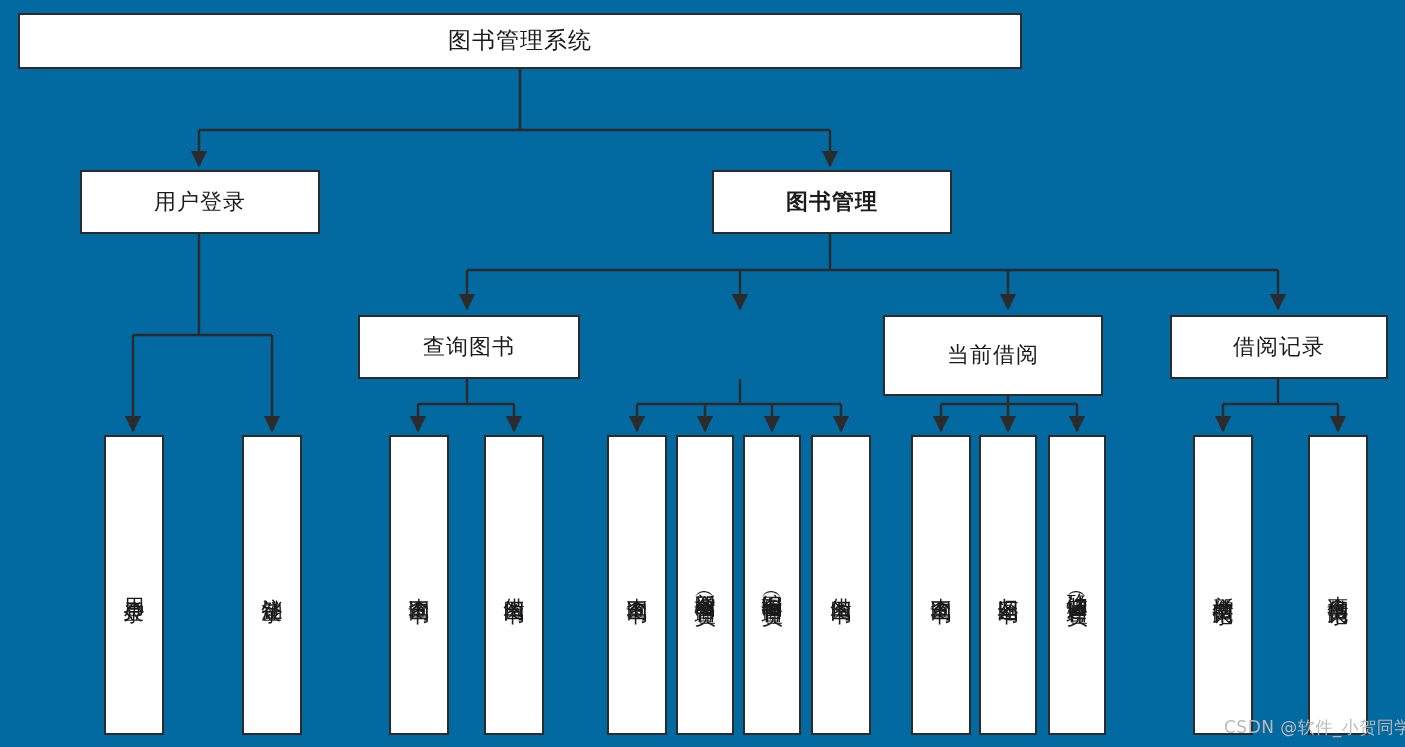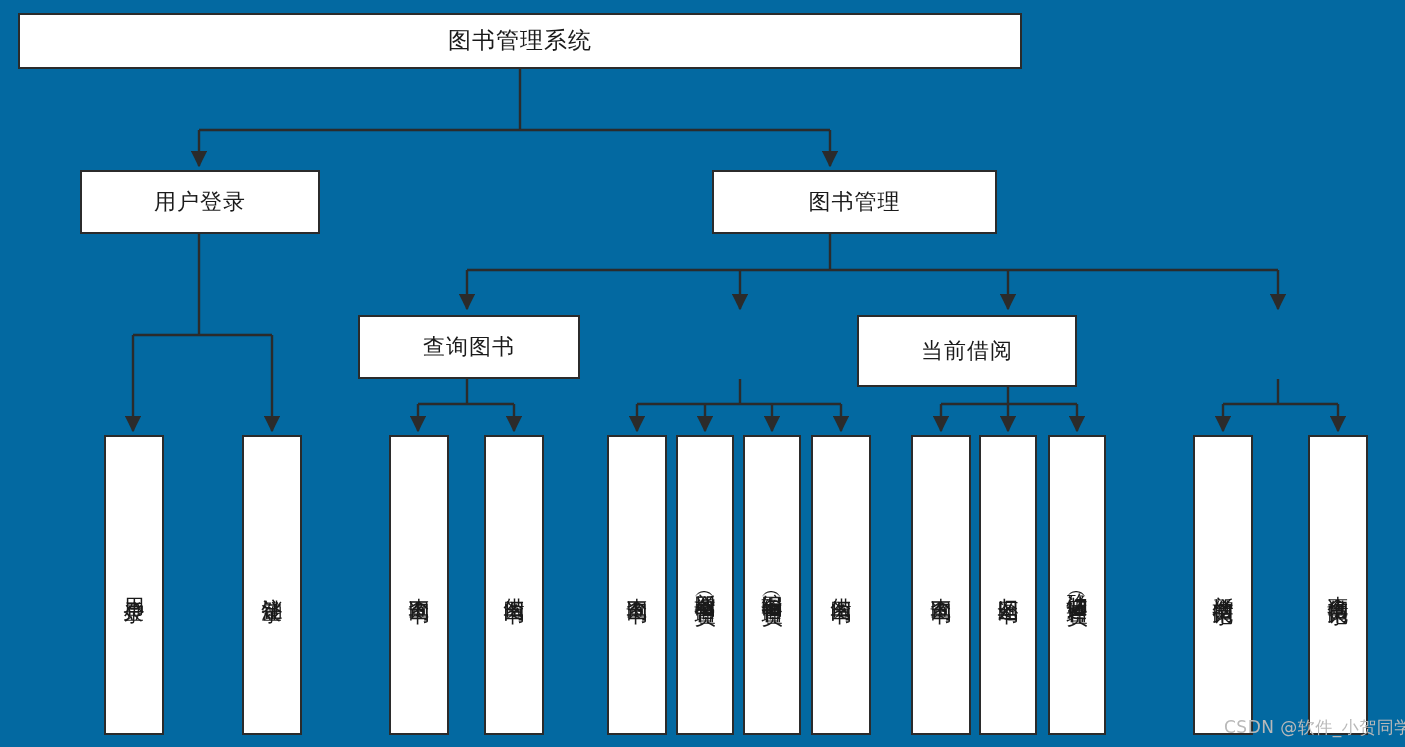--- a/index.html
+++ b/index.html
@@ -124,33 +124,36 @@
   </svg>
 
   <div class="node root h" style="left:18px; top:13px; width:1004px; height:56px;">
     <span>图书管理系统</span>
   </div>
 
   <div class="node h" style="left:80px; top:170px; width:240px; height:64px;">
     <span>用户登录</span>
   </div>
 
-  <div class="node h" style="left:712px; top:170px; width:285px; height:64px;">
+  <div class="node h" style="left:712px; top:170px; width:240px; height:64px;font-weight:bold;">
     <span>图书管理</span>
   </div>
 
   <div class="node h" style="left:358px; top:315px; width:222px; height:64px;">
     <span>查询图书</span>
   </div>
 
 
-  <div class="node h" style="left:857px; top:315px; width:220px; height:72px;">
+  <div class="node h" style="left:883px; top:315px; width:220px; height:81px;">
     <span>当前借阅</span>
   </div>
 
+  <div class="node h" style="left:1170px; top:315px; width:218px; height:64px;">
+    <span>借阅记录</span>
+  </div>
 
   <div class="node leaf" style="left:104px; top:435px; width:60px; height:300px;">
     <span class="vtext">用户登录</span>
   </div>
 
   <div class="node leaf" style="left:242px; top:435px; width:60px; height:300px;">
     <span class="vtext">注销登录</span>
   </div>
 
   <div class="node leaf" style="left:389px; top:435px; width:60px; height:300px;">

